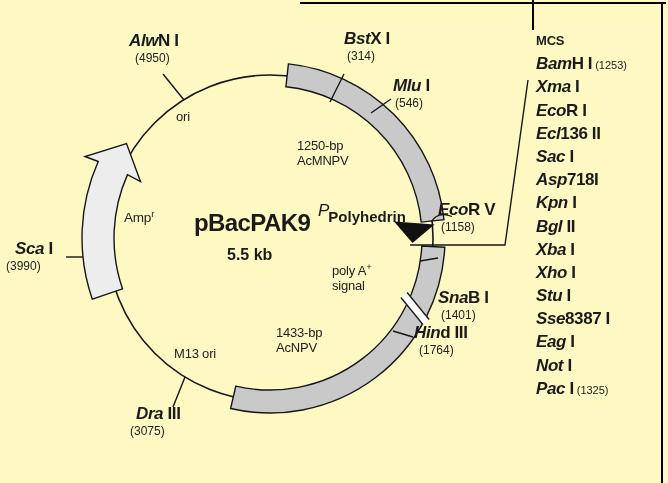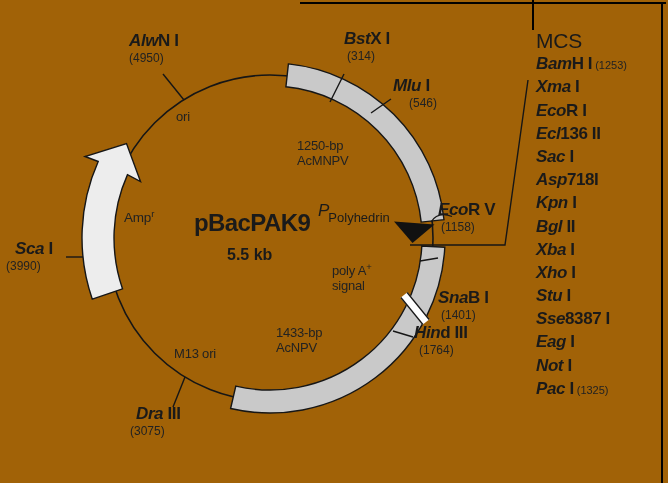--- a/index.html
+++ b/index.html
@@ -1,30 +1,30 @@
 <!DOCTYPE html>
 <html><head>
 <meta charset="utf-8">
 <style>
   html,body { margin:0; padding:0; }
   #page {
-    position:relative; width:668px; height:483px; background:#a16207;
+    position:relative; width:668px; height:483px; background:#fef9c3;
     font-family:"Liberation Sans", sans-serif; color:#1a1a1a; overflow:hidden;
   }
   #map-svg { position:absolute; left:0; top:0; }
   .lbl { position:absolute; white-space:nowrap; }
   .it { font-style:italic; }
   .rn { white-space:pre; }
 
   
   .site-name { font-weight:700; font-size:17px; letter-spacing:-0.4px; line-height:19px; }
   .site-pos  { font-size:12px; font-weight:400; color:#222; line-height:13px; margin-top:2px; }
-  .s-alwn  { left:129px; top:31px; }  .s-alwn .site-pos  { }
+  .s-alwn  { left:129px; top:31px; }  .s-alwn .site-pos  { margin-left:6px; }
   .s-bstx  { left:344px; top:29px; }  .s-bstx .site-pos  { margin-left:3px; }
-  .s-mlu   { left:393px; top:76px; }  .s-mlu .site-pos   { margin-left:16px; }
+  .s-mlu   { left:393px; top:76px; }  .s-mlu .site-pos   { margin-left:2px; }
   .s-ecorv { left:438px; top:200px; } .s-ecorv .site-pos { margin-left:3px; }
   .s-snab  { left:438px; top:248px;margin-top:40px; } .s-snab .site-pos  { margin-left:3px; }
   .s-hind  { left:414px; top:323px; } .s-hind .site-pos  { margin-left:5px; }
   .s-dra   { left:136px; top:404px; } .s-dra .site-pos   { margin-left:-6px; }
   .s-sca   { left:15px;  top:239px; } .s-sca .site-pos   { margin-left:-9px; }
 
   
   .feat { font-size:13px; font-weight:400; color:#222; line-height:14.5px; letter-spacing:-0.2px; }
   .f-ori    { left:176px; top:110px;text-align:right; }
   .f-amp    { left:124px; top:211px; font-size:13.5px; }
@@ -32,26 +32,26 @@
   .f-acmnpv { left:297px; top:139px; }
   .f-acnpv  { left:276px; top:326px; }
   .f-polya  { left:332px; top:264px; }
   sup.small { font-size:9.5px; vertical-align:super; line-height:0; }
 
   .plasmid-name { left:194px; top:209px; font-size:24px; font-weight:700; letter-spacing:-0.6px; }
   .plasmid-size { left:227px; top:246px; font-size:16px; font-weight:700; }
 
   .promoter { left:318px; top:201px; }
   .promoter .p-sym { font-style:italic; font-size:17px; font-weight:400; }
-  .promoter .p-sub { font-size:13px; font-weight:400; position:relative; top:6px; left:-1px; }
+  .promoter .p-sub { font-size:15px; font-weight:700; position:relative; top:6px; left:-1px; }
 
   
   .mcs { left:536px; top:29px; width:130px; }
   .mcs-row { font-weight:700; font-size:17px; letter-spacing:-0.4px; height:23.2px; line-height:23.2px; }
-  .mcs-title { font-weight:400; font-size:21px; height:23.2px; line-height:23.2px; letter-spacing:-0.2px; }
+  .mcs-title { font-weight:700; font-size:13px; height:23.2px; line-height:23.2px; letter-spacing:-0.2px; }
   .mcs-row .pos { font-size:11px; font-weight:400; letter-spacing:0; margin-left:3px; color:#222; }
 
   
   .frame { position:absolute; background:#000; }
   .frame-top { left:300px; top:2px; width:366px; height:1.5px; }
   .frame-right { left:661px; top:2px; width:1.5px; height:481px; }
   .frame-colrule { left:532px; top:0px; width:1.5px; height:30px; }
 </style>
 </head>
 <body>

